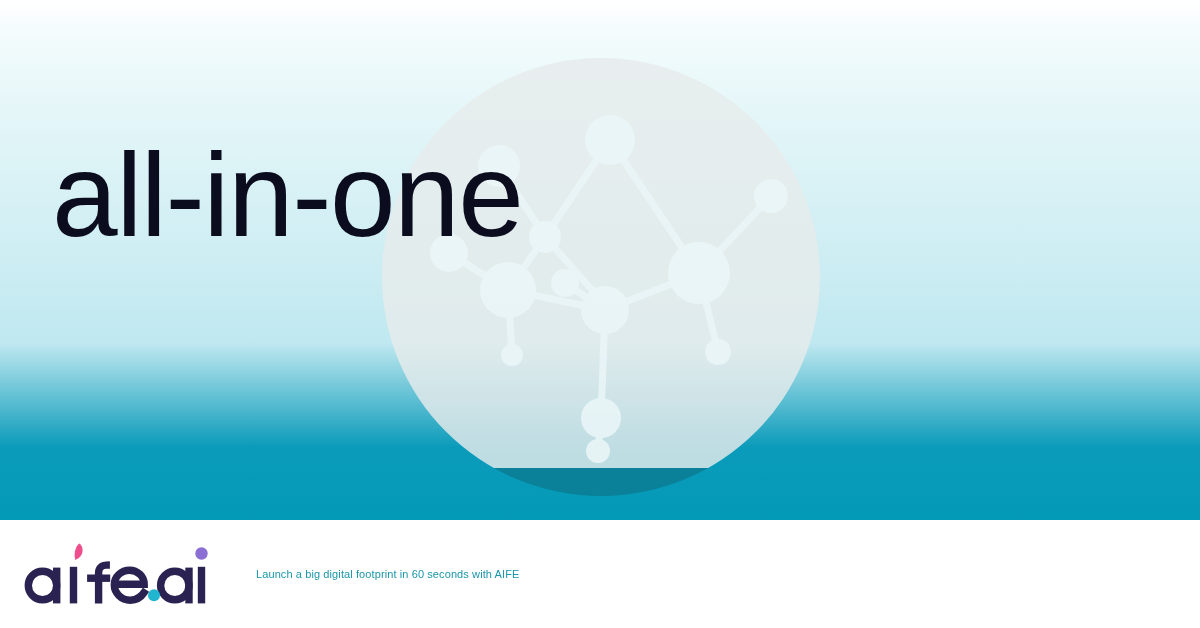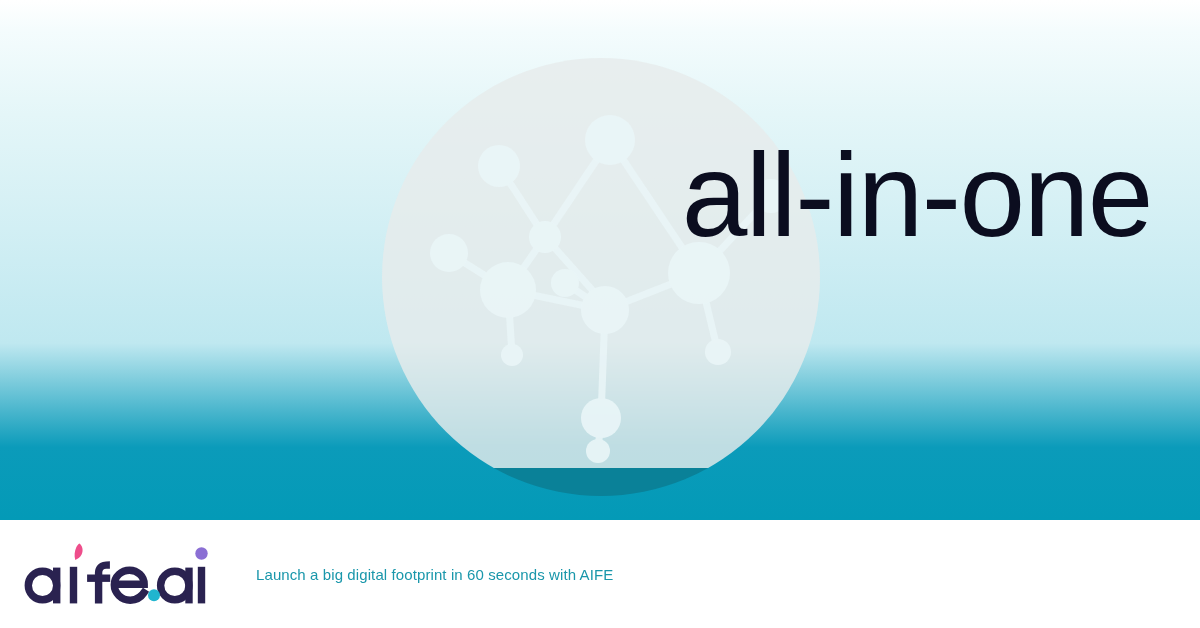--- a/index.html
+++ b/index.html
@@ -63,21 +63,20 @@
     height:520px;
     pointer-events:none;
   }
 
   
   .headline {
     position:absolute;
     right:48px;
     top:112px;
     width:1100px;
-    text-align:right;
     color:#0b0d1f;
     font-family:"Liberation Sans", sans-serif;
     font-weight:300;
     font-size:118px;
     line-height:1.42;
     letter-spacing:-1.5px;
     white-space:nowrap;
   }
   .headline-line { display:block; }
 
@@ -94,21 +93,21 @@
   .footer-logo {
     margin-left:24px;
     width:196px;
     height:66px;
     flex:0 0 auto;
   }
   .footer-tagline {
     margin-left:36px;
     color:#1a97ab;
     font-family:"Liberation Sans", sans-serif;
-    font-size:15px;
+    font-size:11px;
     font-weight:400;
     letter-spacing:.1px;
     white-space:nowrap;
   }
 </style>
 </head>
 <body>
 
 <div class="banner">
 

